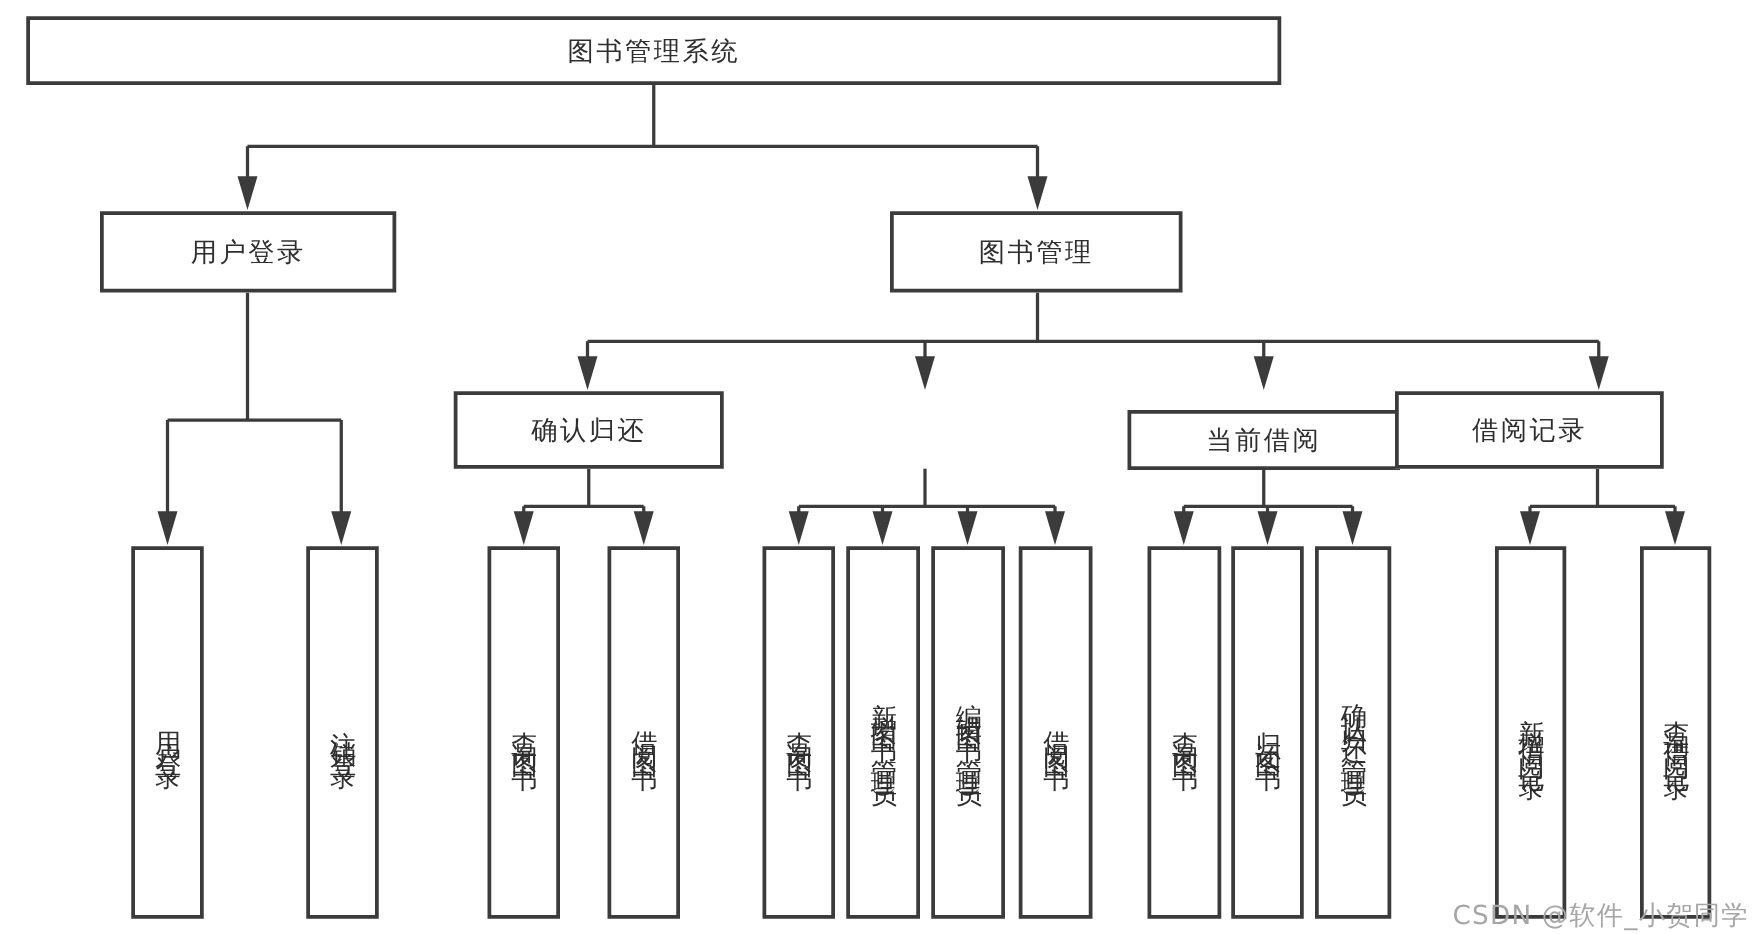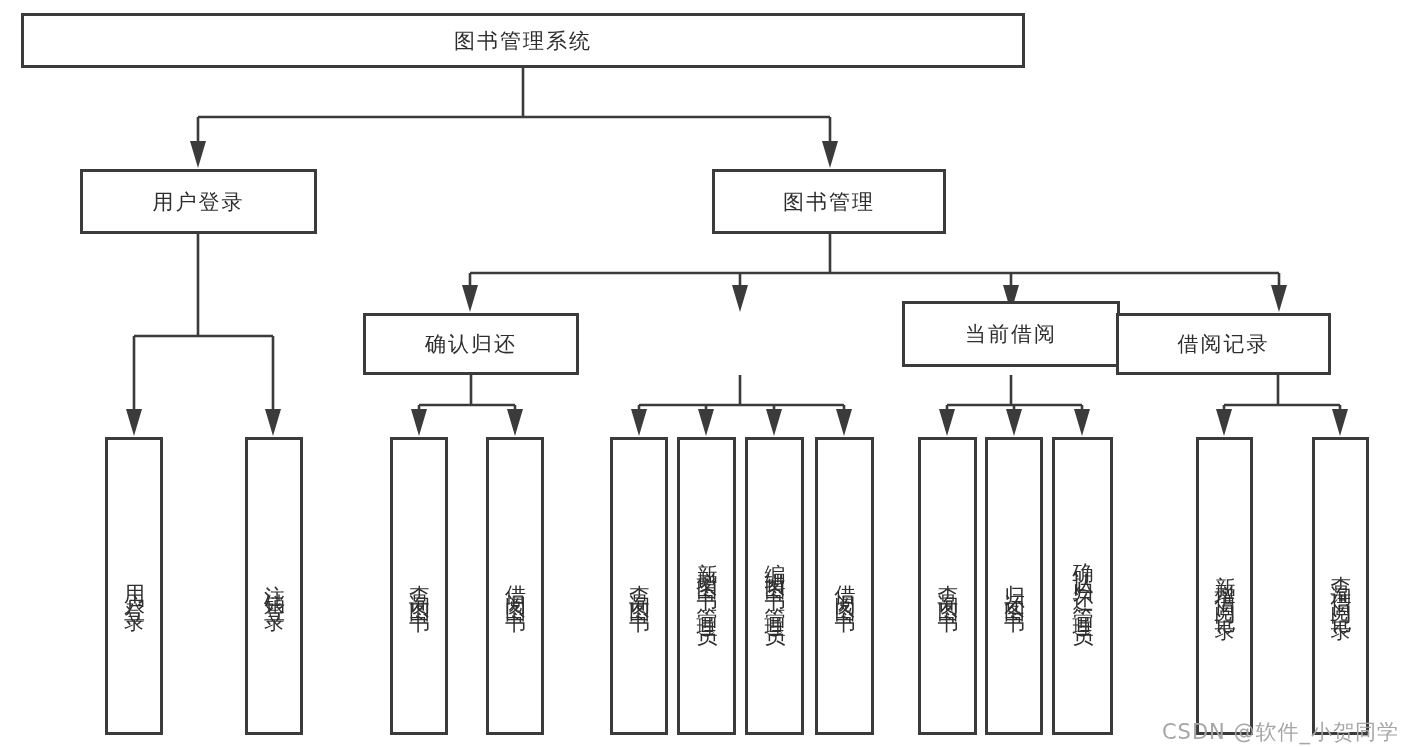--- a/index.html
+++ b/index.html
@@ -65,21 +65,21 @@
   <div class="node h" style="left:80px;top:169px;width:237px;height:65px">
     <span>用户登录</span>
   </div>
   <div class="node h" style="left:712px;top:169px;width:234px;height:65px">
     <span>图书管理</span>
   </div>
 
   <div class="node h" style="left:363px;top:313px;width:216px;height:62px">
     <span>确认归还</span>
   </div>
-  <div class="node h" style="left:902px;top:301px;width:218px;height:66px">
+  <div class="node h" style="left:902px;top:328px;width:218px;height:48px">
     <span>当前借阅</span>
   </div>
   <div class="node h" style="left:1116px;top:313px;width:215px;height:62px">
     <span>借阅记录</span>
   </div>
 
   <div class="node v" style="left:105px;top:437px;width:58px;height:298px">
     <span>用户登录</span>
   </div>
   <div class="node v" style="left:245px;top:437px;width:58px;height:298px">

